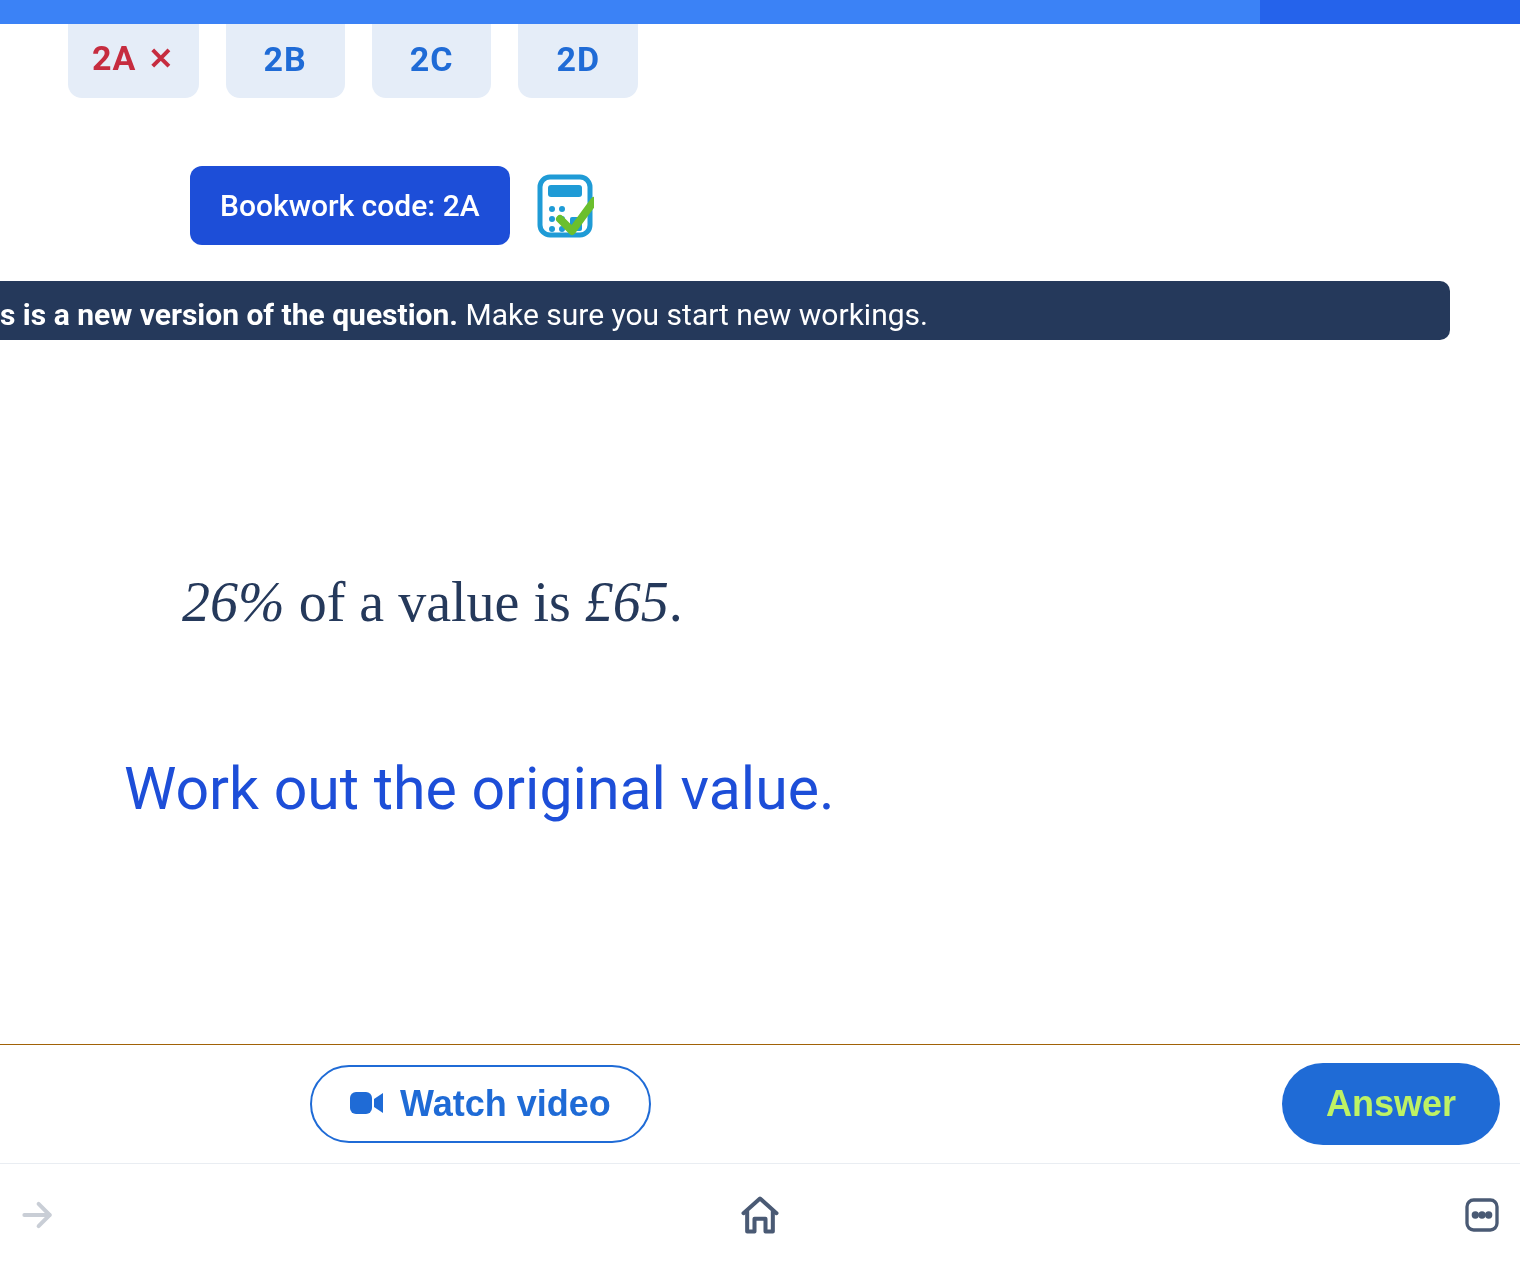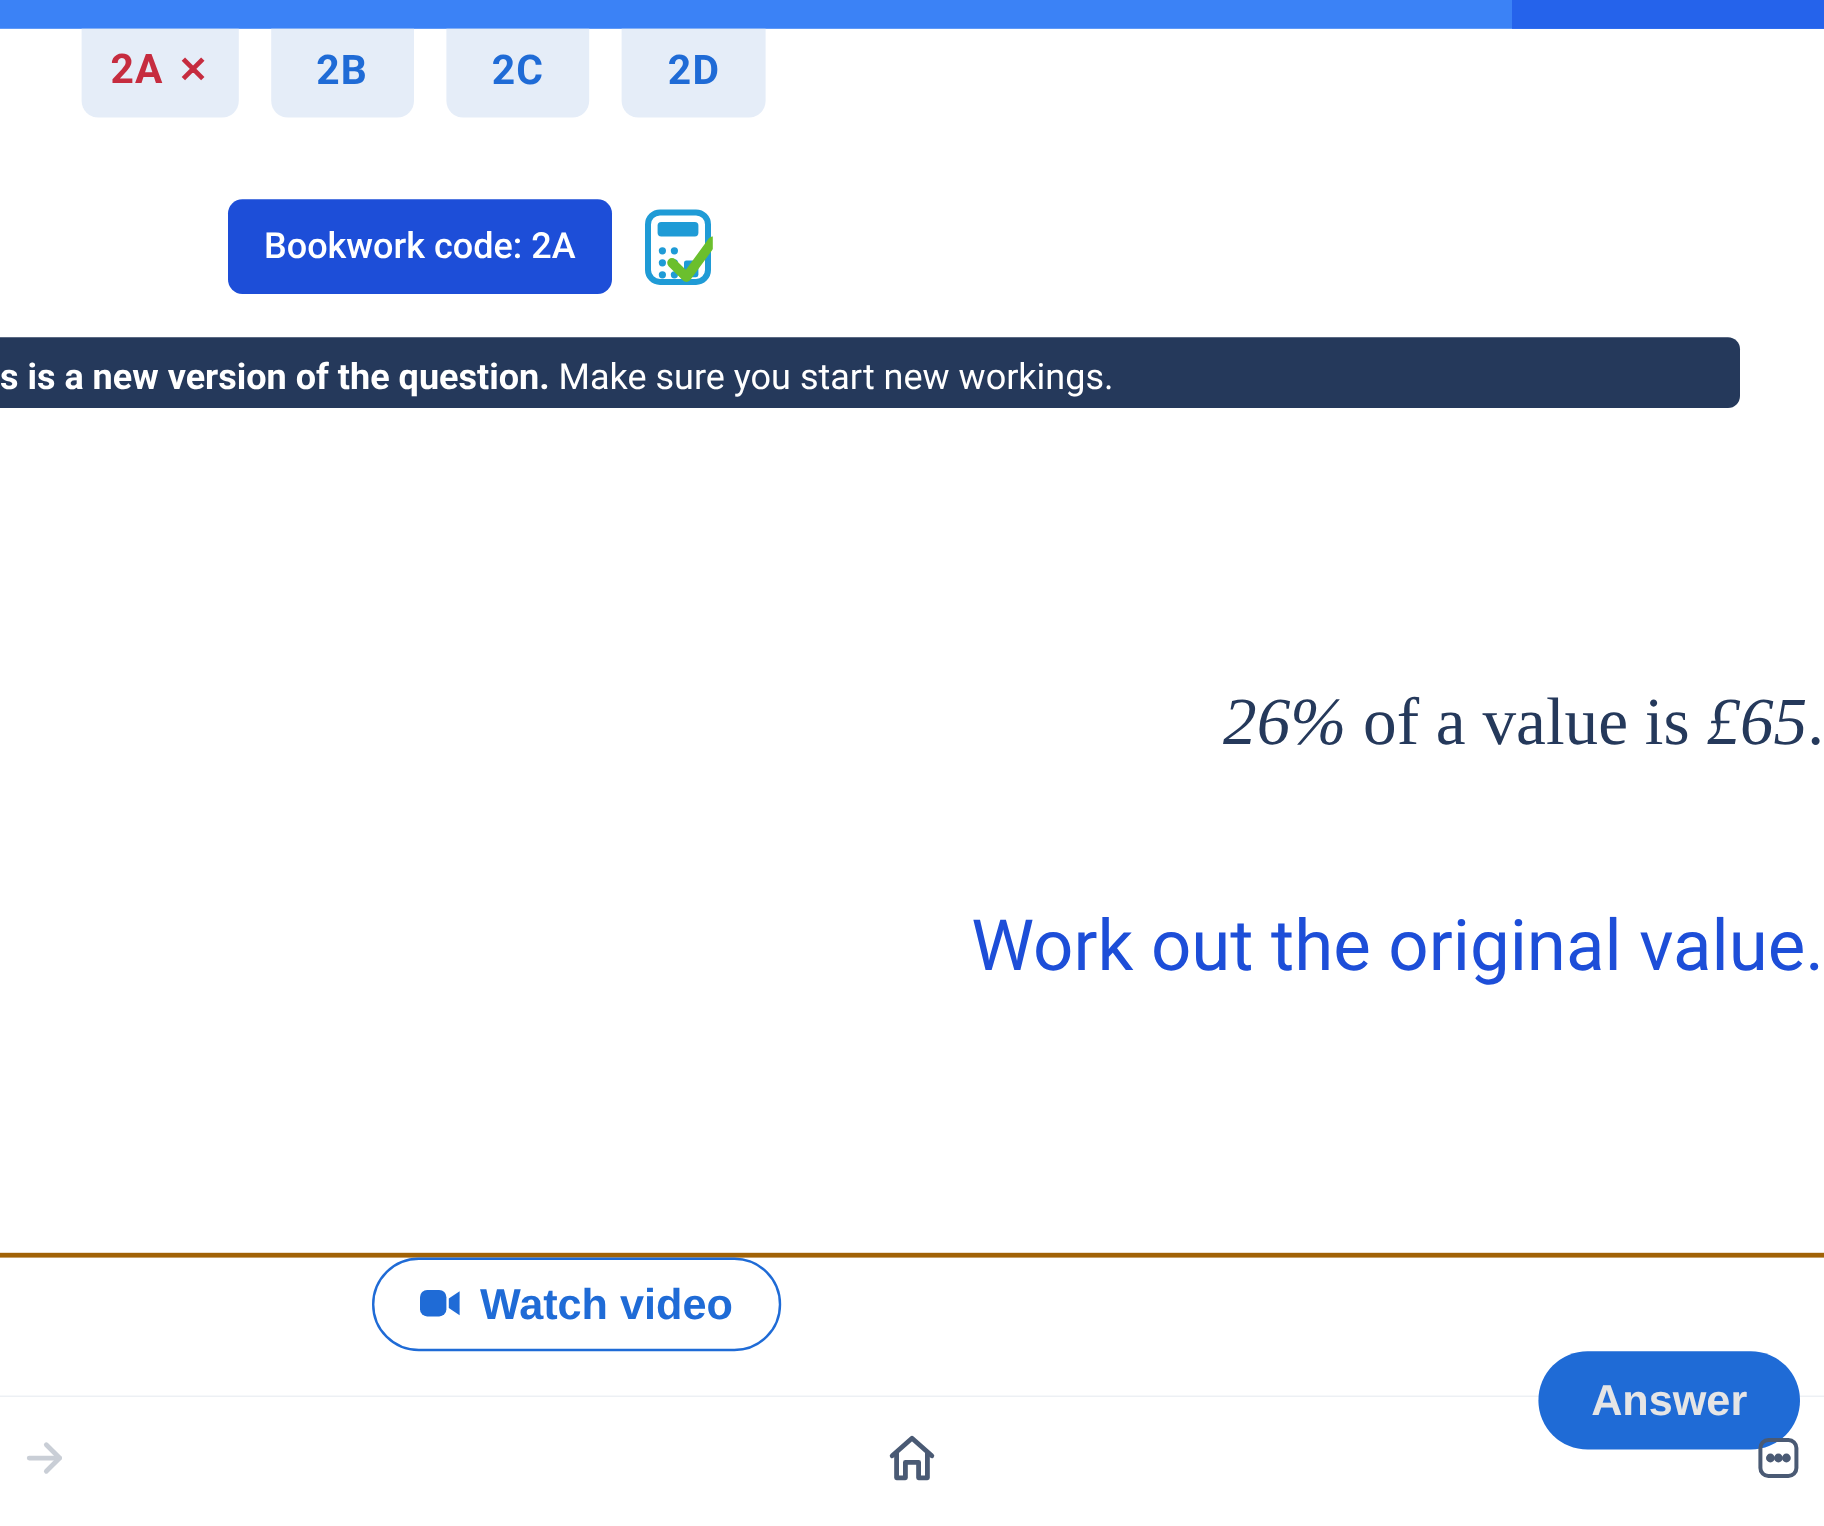--- a/index.html
+++ b/index.html
@@ -43,56 +43,55 @@
     background: #25395b;
     color: #fff;
     font-size: 30px;
     margin-top: 36px;
     padding: 16px 10px 8px 0;
     border-radius: 0 10px 10px 0;
     width: 1450px;
   }
   .notice-bar .bold { font-weight: 700; }
 
-  .question-area { padding: 230px 0 0 124px; text-align: right; }
+  .question-area { padding: 230px 0 0 124px; }
   .q-line1 { font-family: "Georgia", "Times New Roman", serif; font-size: 56px; color: #25395b; margin-left: 58px; }
   .q-line1 .math { font-style: italic; font-family: "Georgia","Times New Roman",serif; }
   .q-line2 { font-size: 59px; color: #1d4ed8; margin-top: 120px; font-weight: 400; }
 
   .action-bar {
     position: absolute;
     top: 1044px;
     left: 0;
     right: 0;
-    border-top: 4px solid #a16207;
+    border-top: 1px solid #a16207;
     border-bottom: 1px solid #e9edf2;
     height: 120px;
     display: flex;
-    align-items: flex-start;
-    flex-direction: column;
+    align-items: center;
   }
   .watch-btn {
     margin-left: 310px;
     border: 2px solid #1f6bd6;
     border-radius: 999px;
     padding: 16px 38px;
     display: flex;
     align-items: center;
     gap: 16px;
     color: #1f6bd6;
     font-size: 36px;
     font-weight: 700;
     background: #fff;
     cursor: pointer;
   }
   .answer-btn {
     margin-left: auto;
     margin-right: 20px;
     background: #1f6bd6;
-    color: #e5e5e5;
+    color: #bef264;
     font-size: 36px;
     font-weight: 700;
     border: none;
     border-radius: 999px;
     padding: 20px 44px;
     cursor: pointer;
   }
 
   .bottom-nav {
     position: absolute;

